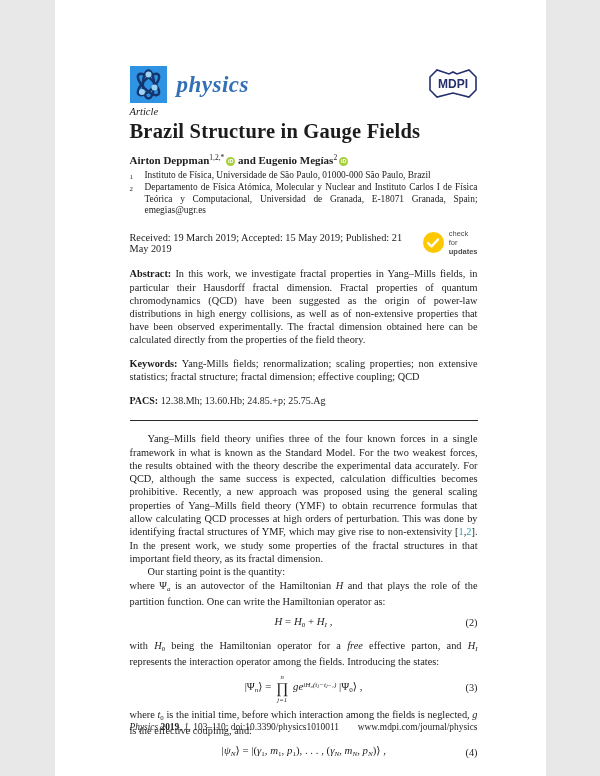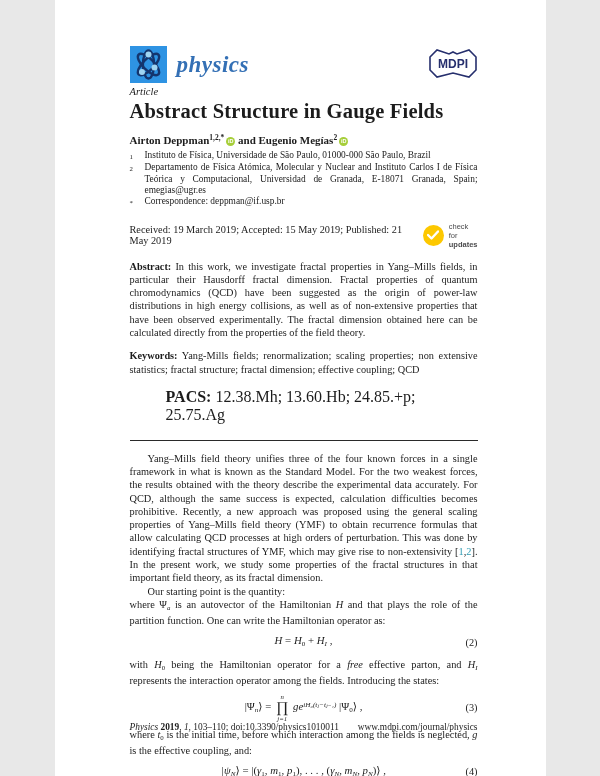--- a/index.html
+++ b/index.html
@@ -2,40 +2,40 @@
 <html><head>
 <meta charset="utf-8">
 <style>
   html,body{margin:0;padding:0;background:#e8e8e8;}
   .page{
     position:relative;
     width:491px;height:776px;
     margin:0 auto;
     background:#ffffff;
     box-sizing:border-box;
-    padding:46px 68px 0 75px;
+    padding:66px 68px 0 75px;
     font-family:"Liberation Serif","DejaVu Serif","DejaVu Sans",serif;
     color:#1c1c1c;
     overflow:hidden;
   }
   
   .header{display:flex;justify-content:space-between;align-items:flex-start;height:40px;}
   .journal-brand{display:flex;align-items:center;}
   .atom-box{width:37px;height:37px;display:block;}
   .journal-name{
     font-style:italic;font-weight:bold;font-size:23px;color:#3470b5;
     margin-left:10px;letter-spacing:0.5px;
   }
   .mdpi-logo{display:block;margin-top:1px;}
   
   .article-type{font-style:italic;font-size:10.5px;margin-top:0;}
   .page-title{font-size:20.5px;font-weight:bold;margin:3px 0 0 0;letter-spacing:0.2px;}
   
   .authors{margin-top:10px;font-size:11px;font-weight:bold;}
-  .authors .sup{font-size:7.5px;vertical-align:0.5em;font-weight:bold;}
+  .authors .sup{font-size:7.5px;vertical-align:0.5em;font-weight:normal;}
   .orcid{
     display:inline-block;width:9px;height:9px;border-radius:50%;
     background:#a6ce39;color:#fff;font-family:"Liberation Sans",sans-serif;
     font-size:5.5px;font-weight:bold;text-align:center;line-height:9px;
     vertical-align:1px;margin-left:2px;font-style:normal;
   }
   
   .affils{margin-top:4px;font-size:9.4px;line-height:11.4px;}
   .affil{display:flex;}
   .affil-marker{width:15px;flex:none;font-size:6.8px;padding-top:1px;text-align:left;}
@@ -48,21 +48,21 @@
     width:21px;height:21px;border-radius:50%;background:#fdc800;flex:none;
     display:flex;align-items:center;justify-content:center;
   }
   .badge-circle svg{display:block;}
   .badge-text{font-family:"Liberation Sans","DejaVu Sans",sans-serif;font-size:7.5px;color:#4c4c4e;line-height:1.2;}
   .badge-text .b2{font-weight:bold;}
   
   .abstract{margin-top:11px;font-size:10.3px;line-height:13.2px;text-align:justify;font-family:Liberation Serif, serif;}
   .klabel{font-weight:bold;}
   .keywords{font-size:10.3px;line-height:13.2px;text-align:justify;}
-  .pacs{margin-top:12px;font-size:16px;margin-left:36px;}
+  .pacs{margin-top:12px;font-size:10px;}
   .rule{border:none;border-top:1.2px solid #2a2a2a;margin:14px 0 0 0;}
   
   .body-text{margin-top:11px;font-size:10.35px;line-height:13.3px;text-align:justify;}
   .para{margin:0;text-indent:18px;}
   .para.noindent{text-indent:0;}
   .tk-i{font-style:italic;}
   .tk-b{font-weight:bold;}
   .tk-sub{font-size:0.66em;vertical-align:-0.25em;}
   .tk-subi{font-size:0.66em;vertical-align:-0.25em;font-style:italic;}
   .tk-supi{font-size:0.66em;vertical-align:0.45em;font-style:italic;}
@@ -102,38 +102,34 @@
       </svg>
       <span class="journal-name">physics</span>
     </div>
     <svg class="mdpi-logo" width="50" height="33" viewBox="0 0 50 33">
       <path d="M2,10 L9,3 L21,7 L25,5 L29,7 L41,3 L48,10 L48,23 L41,30 L25,26 L9,30 L2,23 Z" fill="#ffffff" stroke="#262f6d" stroke-width="1.6"></path>
       <text x="25" y="21" text-anchor="middle" font-family="Liberation Sans, sans-serif" font-size="12" font-weight="bold" fill="#262f6d">MDPI</text>
     </svg>
   </div>
 
   <div class="article-type">Article</div>
-  <h1 class="page-title">Abstract Structure in Gauge Fields</h1>
+  <h1 class="page-title">Brazil Structure in Gauge Fields</h1>
 
   <div class="authors">
     <span>Airton Deppman</span><span class="sup">1,2,*</span><span class="orcid">iD</span><span> and </span><span>Eugenio Megías</span><span class="sup">2</span><span class="orcid">iD</span>
   </div>
 
   <div class="affils">
     <div class="affil">
       <span class="affil-marker">1</span>
       <span class="affil-text">Instituto de Física, Universidade de São Paulo, 01000-000 São Paulo, Brazil</span>
     </div>
     <div class="affil">
       <span class="affil-marker">2</span>
       <span class="affil-text">Departamento de Física Atómica, Molecular y Nuclear and Instituto Carlos I de Física Teórica y Computacional, Universidad de Granada, E-18071 Granada, Spain; emegias@ugr.es</span>
-    </div>
-    <div class="affil">
-      <span class="affil-marker">*</span>
-      <span class="affil-text">Correspondence: deppman@if.usp.br</span>
     </div>
   </div>
 
   <div class="dates-row">
     <span class="dates">Received: 19 March 2019; Accepted: 15 May 2019; Published: 21 May 2019</span>
     <span class="badge">
       <span class="badge-circle">
         <svg width="12" height="10" viewBox="0 0 12 10">
             <path d="M1,5 L4.5,8.5 L11,1.5" fill="none" stroke="#ffffff" stroke-width="2.4" stroke-linecap="round" stroke-linejoin="round"></path>
           </svg>

